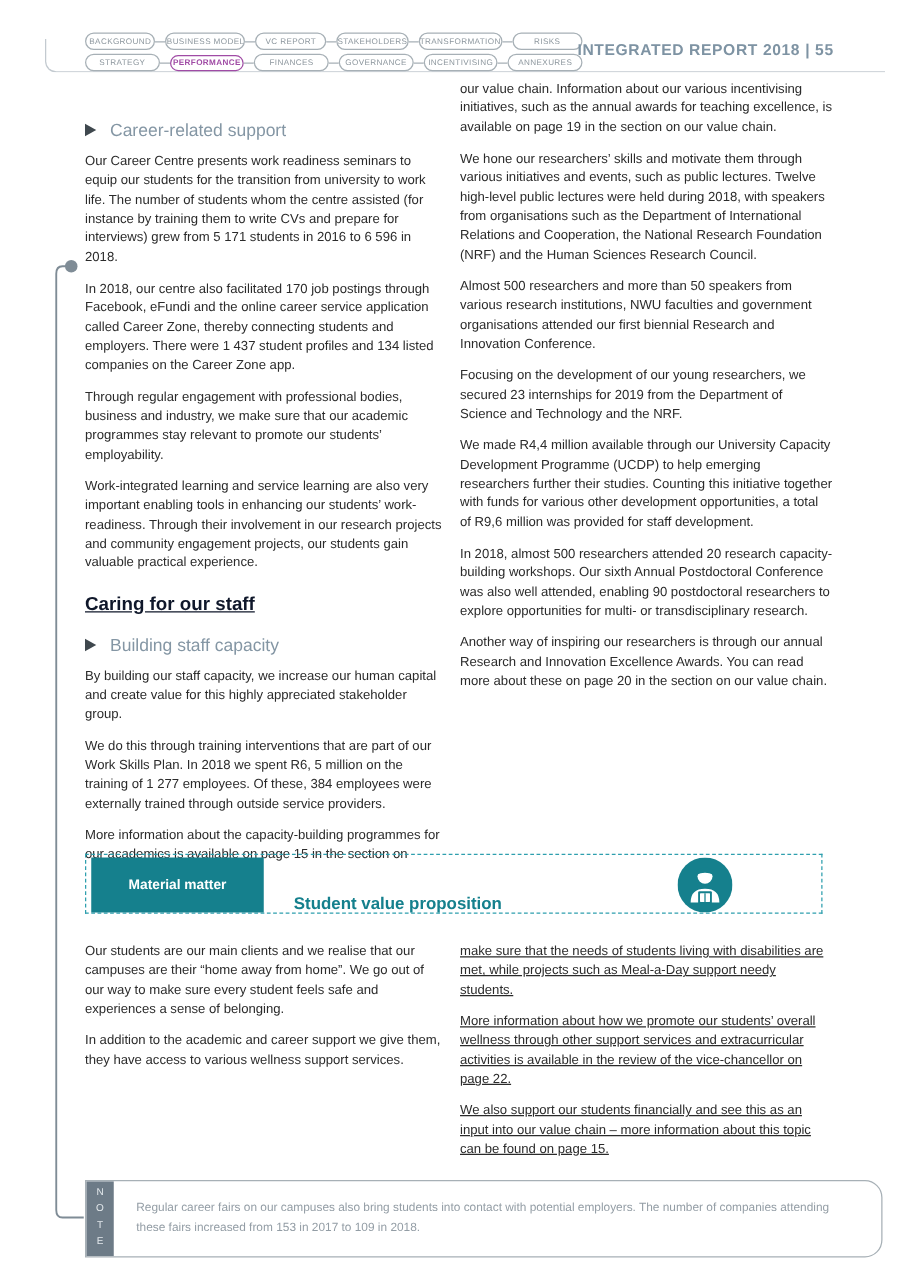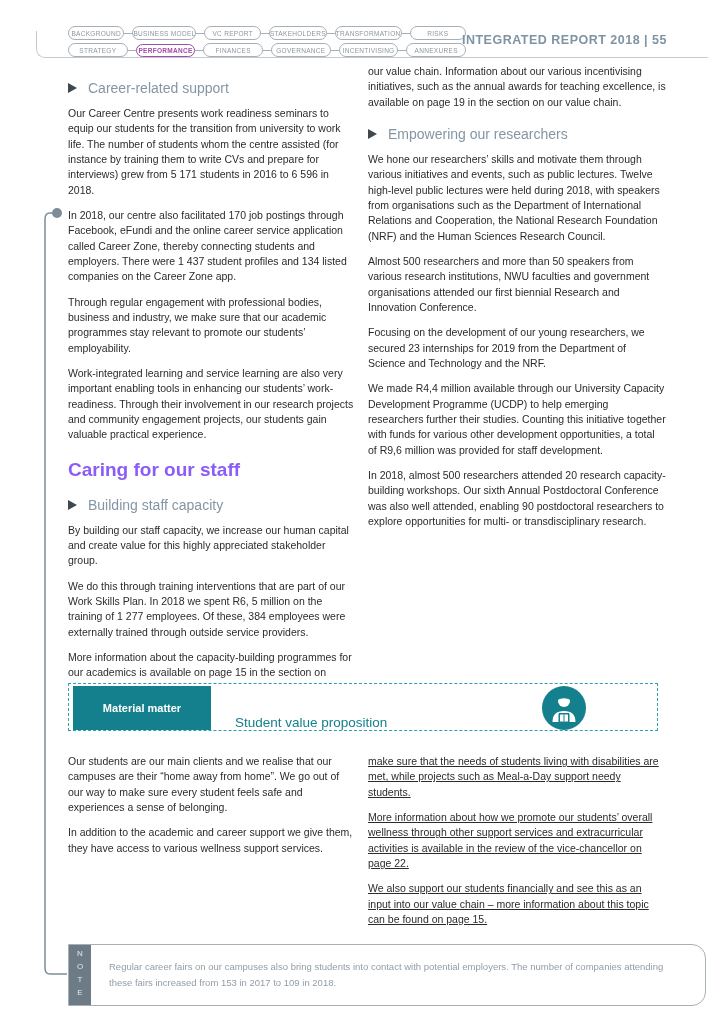--- a/index.html
+++ b/index.html
@@ -18,33 +18,33 @@
   .tab.active{border:1.5px solid #a04ba5;color:#a04ba5;font-weight:bold;padding:2px 0;}
   .conn{width:8px;height:1px;background:#a7b0b6;flex:0 0 8px;}
   .report-title{position:absolute;right:57px;top:33px;font-size:12.5px;font-weight:bold;
                 color:#7e93a3;letter-spacing:.5px;}
 
   
   .col-left{position:absolute;left:68px;top:76px;width:286px;}
   .col-right{position:absolute;left:368px;top:64px;width:298px;}
   p.body{font-size:10.5px;line-height:1.46;margin:0 0 10px;color:#2b2b2b;}
   .sec-h{display:flex;align-items:center;gap:11px;color:#8496a4;font-size:14px;
-         margin:4px 0 10px;text-align:center;}
+         margin:20px 0 10px;text-align:center;}
   .sec-h.mt{margin-top:16px;}
   .tri{width:0;height:0;border-left:9px solid #3f484e;
        border-top:5.5px solid transparent;border-bottom:5.5px solid transparent;flex:0 0 auto;}
-  .group-h{color:#8b5cf6;font-size:19px;font-weight:bold;margin:16px 0 8px;}
+  .group-h{color:#0f172a;font-size:15px;font-weight:bold;margin:16px 0 8px;text-decoration:underline;}
 
   
   .banner{position:absolute;left:68px;top:683px;width:590px;height:48px;
           border:1px dashed #2e9fae;box-sizing:border-box;display:flex;align-items:flex-end;}
   .mm-box{background:#15808d;color:#fff;font-weight:bold;font-size:11px;
           width:138px;height:44px;margin-left:4px;display:flex;align-items:center;
           justify-content:center;flex:0 0 auto;}
-  .mm-title{color:#15808d;font-weight:normal;font-size:13.5px;margin-left:24px;}
+  .mm-title{color:#15808d;font-weight:bold;font-size:13.5px;margin-left:24px;}
   .mm-icon{position:absolute;left:473px;top:2px;width:44px;height:44px;}
 
   
   .bcol-left{position:absolute;left:68px;top:754px;width:286px;}
   .bcol-right{position:absolute;left:368px;top:754px;width:298px;text-decoration:underline;}
 
   
   .note{position:absolute;left:68px;top:944px;width:638px;height:62px;
         border:1px solid #a7b0b6;border-radius:0 14px 14px 0;box-sizing:border-box;
         display:flex;overflow:hidden;background:#fff;}
@@ -107,29 +107,26 @@
       <span class="tri"></span>
       <span>Building staff capacity</span>
     </div>
     <p class="body">By building our staff capacity, we increase our human capital and create value for this highly appreciated stakeholder group.</p>
     <p class="body">We do this through training interventions that are part of our Work Skills Plan. In 2018 we spent R6, 5 million on the training of 1 277 employees. Of these, 384 employees were externally trained through outside service providers.</p>
     <p class="body">More information about the capacity-building programmes for our academics is available on page 15 in the section on</p>
   </div>
 
   <div class="col-right">
     <p class="body">our value chain. Information about our various incentivising initiatives, such as the annual awards for teaching excellence, is available on page 19 in the section on our value chain.</p>
-    <div class="sec-h mt">
-      <span class="tri"></span>
-      <span>Empowering our researchers</span>
-    </div>
     <p class="body">We hone our researchers’ skills and motivate them through various initiatives and events, such as public lectures. Twelve high-level public lectures were held during 2018, with speakers from organisations such as the Department of International Relations and Cooperation, the National Research Foundation (NRF) and the Human Sciences Research Council.</p>
     <p class="body">Almost 500 researchers and more than 50 speakers from various research institutions, NWU faculties and government organisations attended our first biennial Research and Innovation Conference.</p>
     <p class="body">Focusing on the development of our young researchers, we secured 23 internships for 2019 from the Department of Science and Technology and the NRF.</p>
     <p class="body">We made R4,4 million available through our University Capacity Development Programme (UCDP) to help emerging researchers further their studies. Counting this initiative together with funds for various other development opportunities, a total of R9,6 million was provided for staff development.</p>
     <p class="body">In 2018, almost 500 researchers attended 20 research capacity-building workshops. Our sixth Annual Postdoctoral Conference was also well attended, enabling 90 postdoctoral researchers to explore opportunities for multi- or transdisciplinary research.</p>
+    <p class="body">Another way of inspiring our researchers is through our annual Research and Innovation Excellence Awards. You can read more about these on page 20 in the section on our value chain.</p>
   </div>
 
   <div class="banner">
     <div class="mm-box">Material matter</div>
     <div class="mm-title">Student value proposition</div>
     <svg class="mm-icon" viewBox="0 0 44 44">
       <circle cx="22" cy="22" r="22" fill="#15808d"></circle>
       <circle cx="22" cy="15" r="6" fill="#fff"></circle>
       <path d="M15 10.5 Q22 5.5 29 10.5 L29 14 Q22 10.5 15 14 Z" fill="#15808d"></path>
       <path d="M10.5 36 Q10.5 25 22 25 Q33.5 25 33.5 36 Z" fill="#fff"></path>

